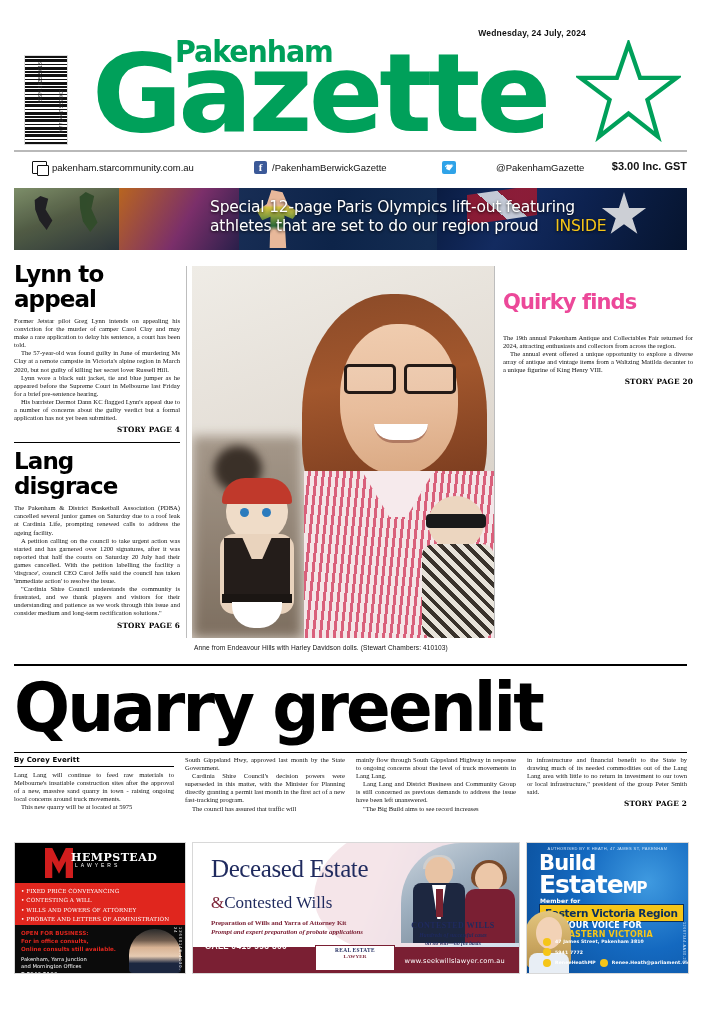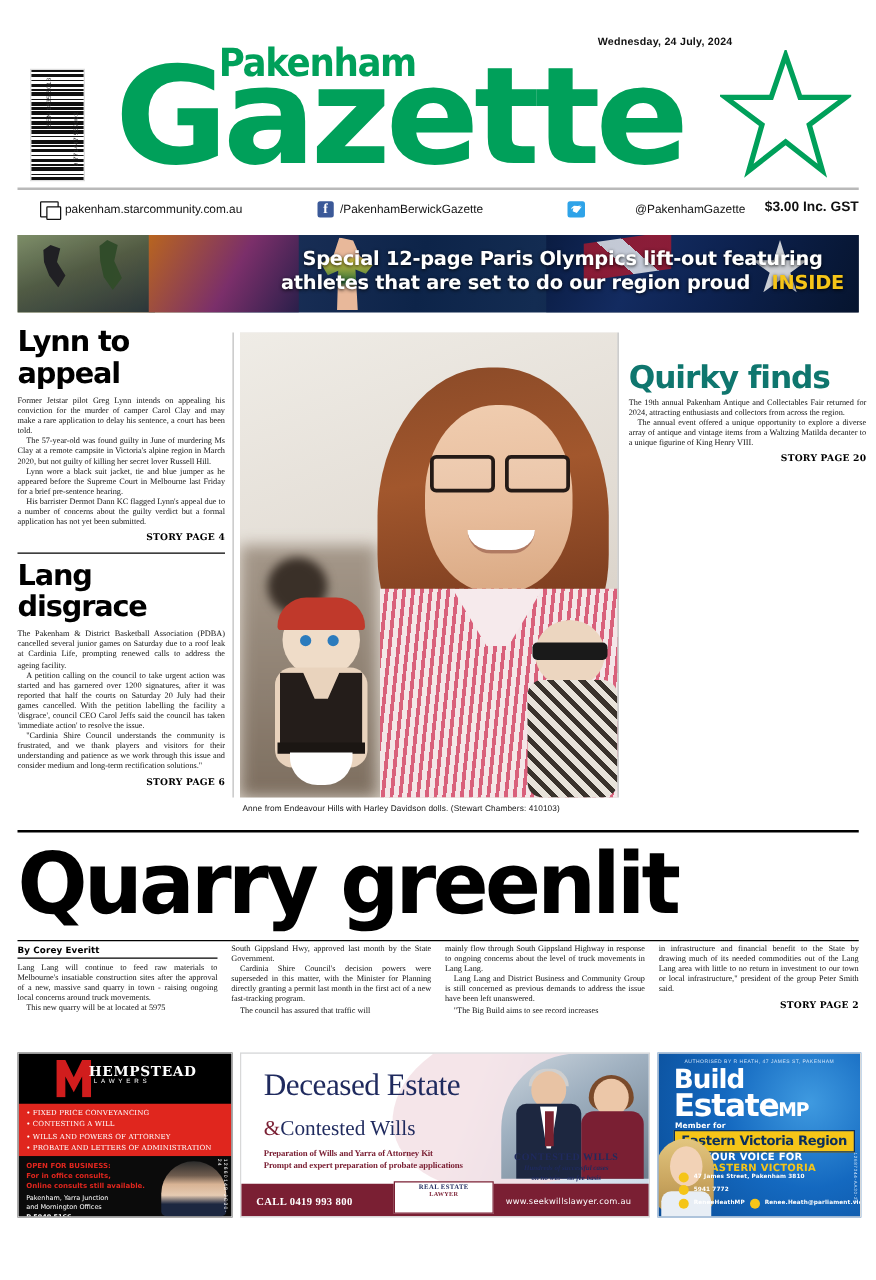--- a/index.html
+++ b/index.html
@@ -115,23 +115,23 @@
     clip-path:polygon(50% 0,61% 35%,98% 35%,68% 57%,79% 91%,50% 70%,21% 91%,32% 57%,2% 35%,39% 35%);
     opacity:.85;
   }
   .ol-flag:after{
     content:"";position:absolute;right:150px;top:2px;width:70px;height:30px;
     background:linear-gradient(45deg,#b2182b 40%,#ffffff 40%,#ffffff 60%,#b2182b 60%);
     opacity:.75;transform:skewY(-8deg);
   }
   .ol-text{
     position:absolute;left:196px;top:10px;width:480px;
-    font-family:"DejaVu Sans",sans-serif;font-weight:bold;
+    font-family:"DejaVu Sans",sans-serif;font-weight:normal;
     font-size:15.5px;line-height:19px;color:#ffffff;
-    text-shadow:0 1px 3px rgba(0,0,0,.85);letter-spacing:-.2px;text-align:center;
+    text-shadow:0 1px 3px rgba(0,0,0,.85);letter-spacing:-.2px;
   }
   .ol-inside{color:#f5c518;margin-left:12px;}
 
   
   .lead-col{position:absolute;left:14px;top:262px;width:166px;}
   .hl-lynn{
     font-family:"DejaVu Sans",sans-serif;font-weight:bold;
     font-size:23px;line-height:25px;color:#000;letter-spacing:-.9px;margin:0 0 5px 0;
   }
   .hl-leak{
@@ -198,22 +198,22 @@
   .ph-caption{
     position:absolute;left:194px;top:644px;width:496px;
     font-family:"Liberation Sans",sans-serif;font-size:6.6px;color:#111;letter-spacing:.1px;
   }
 
   
   .quirky{
     position:absolute;left:497px;top:286px;width:190px;background:#fff;padding:4px 6px 4px 6px;
   }
   .hl-quirky{
-    font-family:"DejaVu Sans",sans-serif;font-weight:bold;font-size:25px;
-    line-height:24px;letter-spacing:-.9px;color:#0f766e;margin:0 0 5px 0;
+    font-family:"DejaVu Sans",sans-serif;font-weight:bold;font-size:21px;
+    line-height:24px;letter-spacing:-.9px;color:#ec4899;margin:0 0 20px 0;
   }
 
   
   .mainrule-top{position:absolute;left:14px;top:664px;width:673px;height:2px;background:#000;}
   .mainhead{
     position:absolute;left:14px;top:672px;width:673px;
     font-family:"DejaVu Sans",sans-serif;font-weight:bold;
     font-size:68px;line-height:72px;letter-spacing:-3px;color:#000;
     transform:scaleX(.97);transform-origin:left top;
   }
@@ -275,29 +275,29 @@
   .p-wom-h{position:absolute;left:10px;top:0;width:28px;height:30px;border-radius:50%;background:#ecc7a8;}
   .p-wom-hr{position:absolute;left:6px;top:-3px;width:36px;height:28px;border-radius:18px 18px 10px 10px;background:#7a4a2a;}
   .p-wom-b{position:absolute;left:0;top:26px;width:50px;height:56px;background:#7a1f33;border-radius:10px 10px 0 0;}
   .ad2-title{position:absolute;left:18px;top:12px;font-family:"Liberation Serif",serif;
              font-size:25px;color:#1f2a5e;letter-spacing:-.4px;}
   .ad2-sub{position:absolute;left:18px;top:50px;font-family:"Liberation Serif",serif;
            font-size:17px;color:#1f2a5e;}
   .ad2-sub .amp{font-family:"Liberation Serif",serif;color:#7a1f33;}
   .ad2-red1{position:absolute;left:18px;top:76px;font-family:"Liberation Serif",serif;font-weight:bold;
             font-size:7px;color:#7a1f33;letter-spacing:-.1px;}
-  .ad2-red2{position:absolute;left:18px;top:85px;font-family:"Liberation Serif",serif;
+  .ad2-red2{position:absolute;left:18px;top:85px;font-family:"Liberation Serif",serif;font-style:italic;
             font-weight:bold;font-size:7px;color:#7a1f33;letter-spacing:-.1px;}
   .ad2-cw{position:absolute;right:14px;top:78px;width:104px;text-align:center;
           font-family:"Liberation Serif",serif;font-weight:bold;font-size:8px;color:#1f2a5e;letter-spacing:.4px;}
   .ad2-cw2{position:absolute;right:14px;top:89px;width:104px;text-align:center;
            font-family:"Liberation Serif",serif;font-style:italic;font-weight:bold;
            font-size:5.6px;color:#1f2a5e;line-height:7.6px;}
   .ad2-bar{position:absolute;left:0;bottom:0;width:100%;height:26px;background:#7a1f33;}
-  .ad2-call{position:absolute;left:12px;bottom:7px;font-family:Liberation Serif, serif;
+  .ad2-call{position:absolute;left:12px;bottom:22px;font-family:Liberation Sans, sans-serif;
             font-weight:bold;font-size:8.5px;color:#fff;letter-spacing:.3px;}
   .ad2-seal{position:absolute;left:122px;bottom:2px;width:78px;height:24px;background:#fff;
             border:1px solid #7a1f33;text-align:center;}
   .ad2-seal-t{font-family:"Liberation Serif",serif;font-weight:bold;font-size:5.4px;color:#1f2a5e;
               letter-spacing:.3px;line-height:8px;}
   .ad2-seal-b{font-family:"Liberation Serif",serif;font-weight:bold;font-size:5px;color:#7a1f33;
               letter-spacing:.2px;}
   .ad2-web{position:absolute;right:14px;bottom:8px;font-family:"DejaVu Sans",sans-serif;
            font-size:6.6px;color:#fff;letter-spacing:.2px;}
 
@@ -358,21 +358,21 @@
 
   <div class="contactbar">
     <div class="cb-item" style="left:18px;">
       <span class="cb-icon-monitor"></span>
       <span>pakenham.starcommunity.com.au</span>
     </div>
     <div class="cb-item" style="left:240px;">
       <span class="cb-icon-fb">f</span>
       <span>/PakenhamBerwickGazette</span>
     </div>
-    <div class="cb-item" style="left:440px;gap:40px;">
+    <div class="cb-item" style="left:428px;gap:40px;">
       <span class="cb-icon-tw"></span>
       <span>@PakenhamGazette</span>
     </div>
     <div class="cb-price">$3.00 Inc. GST</div>
   </div>
 
   <div class="olympic">
     <div class="ol-photo-l">
       <div class="ol-sk1"></div>
         <div class="ol-sk2"></div>

